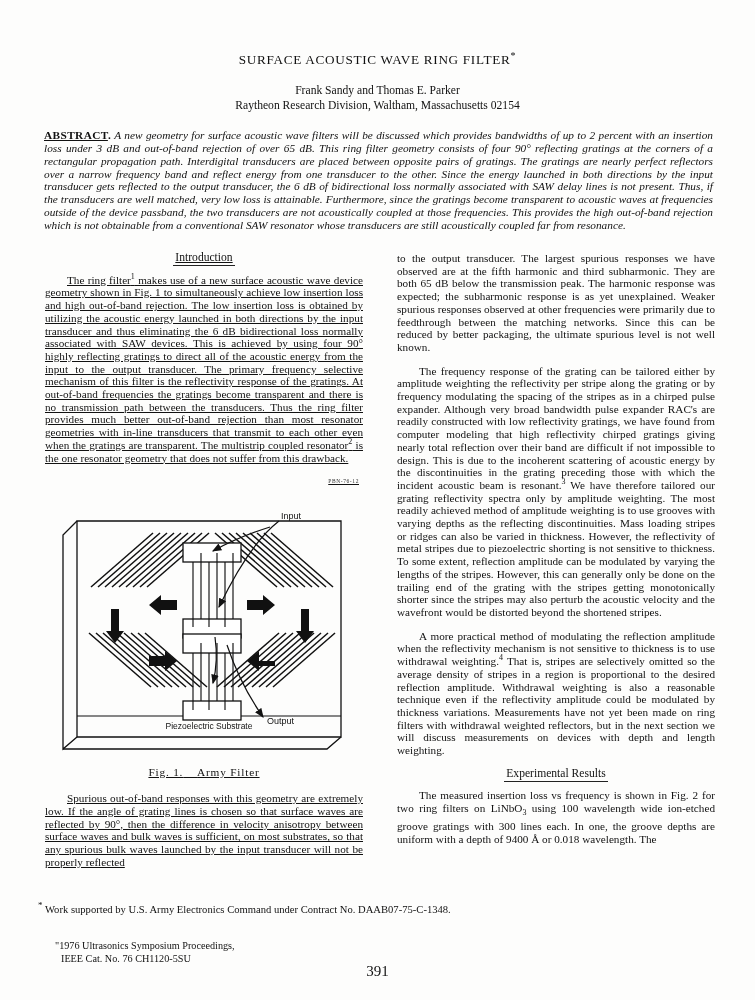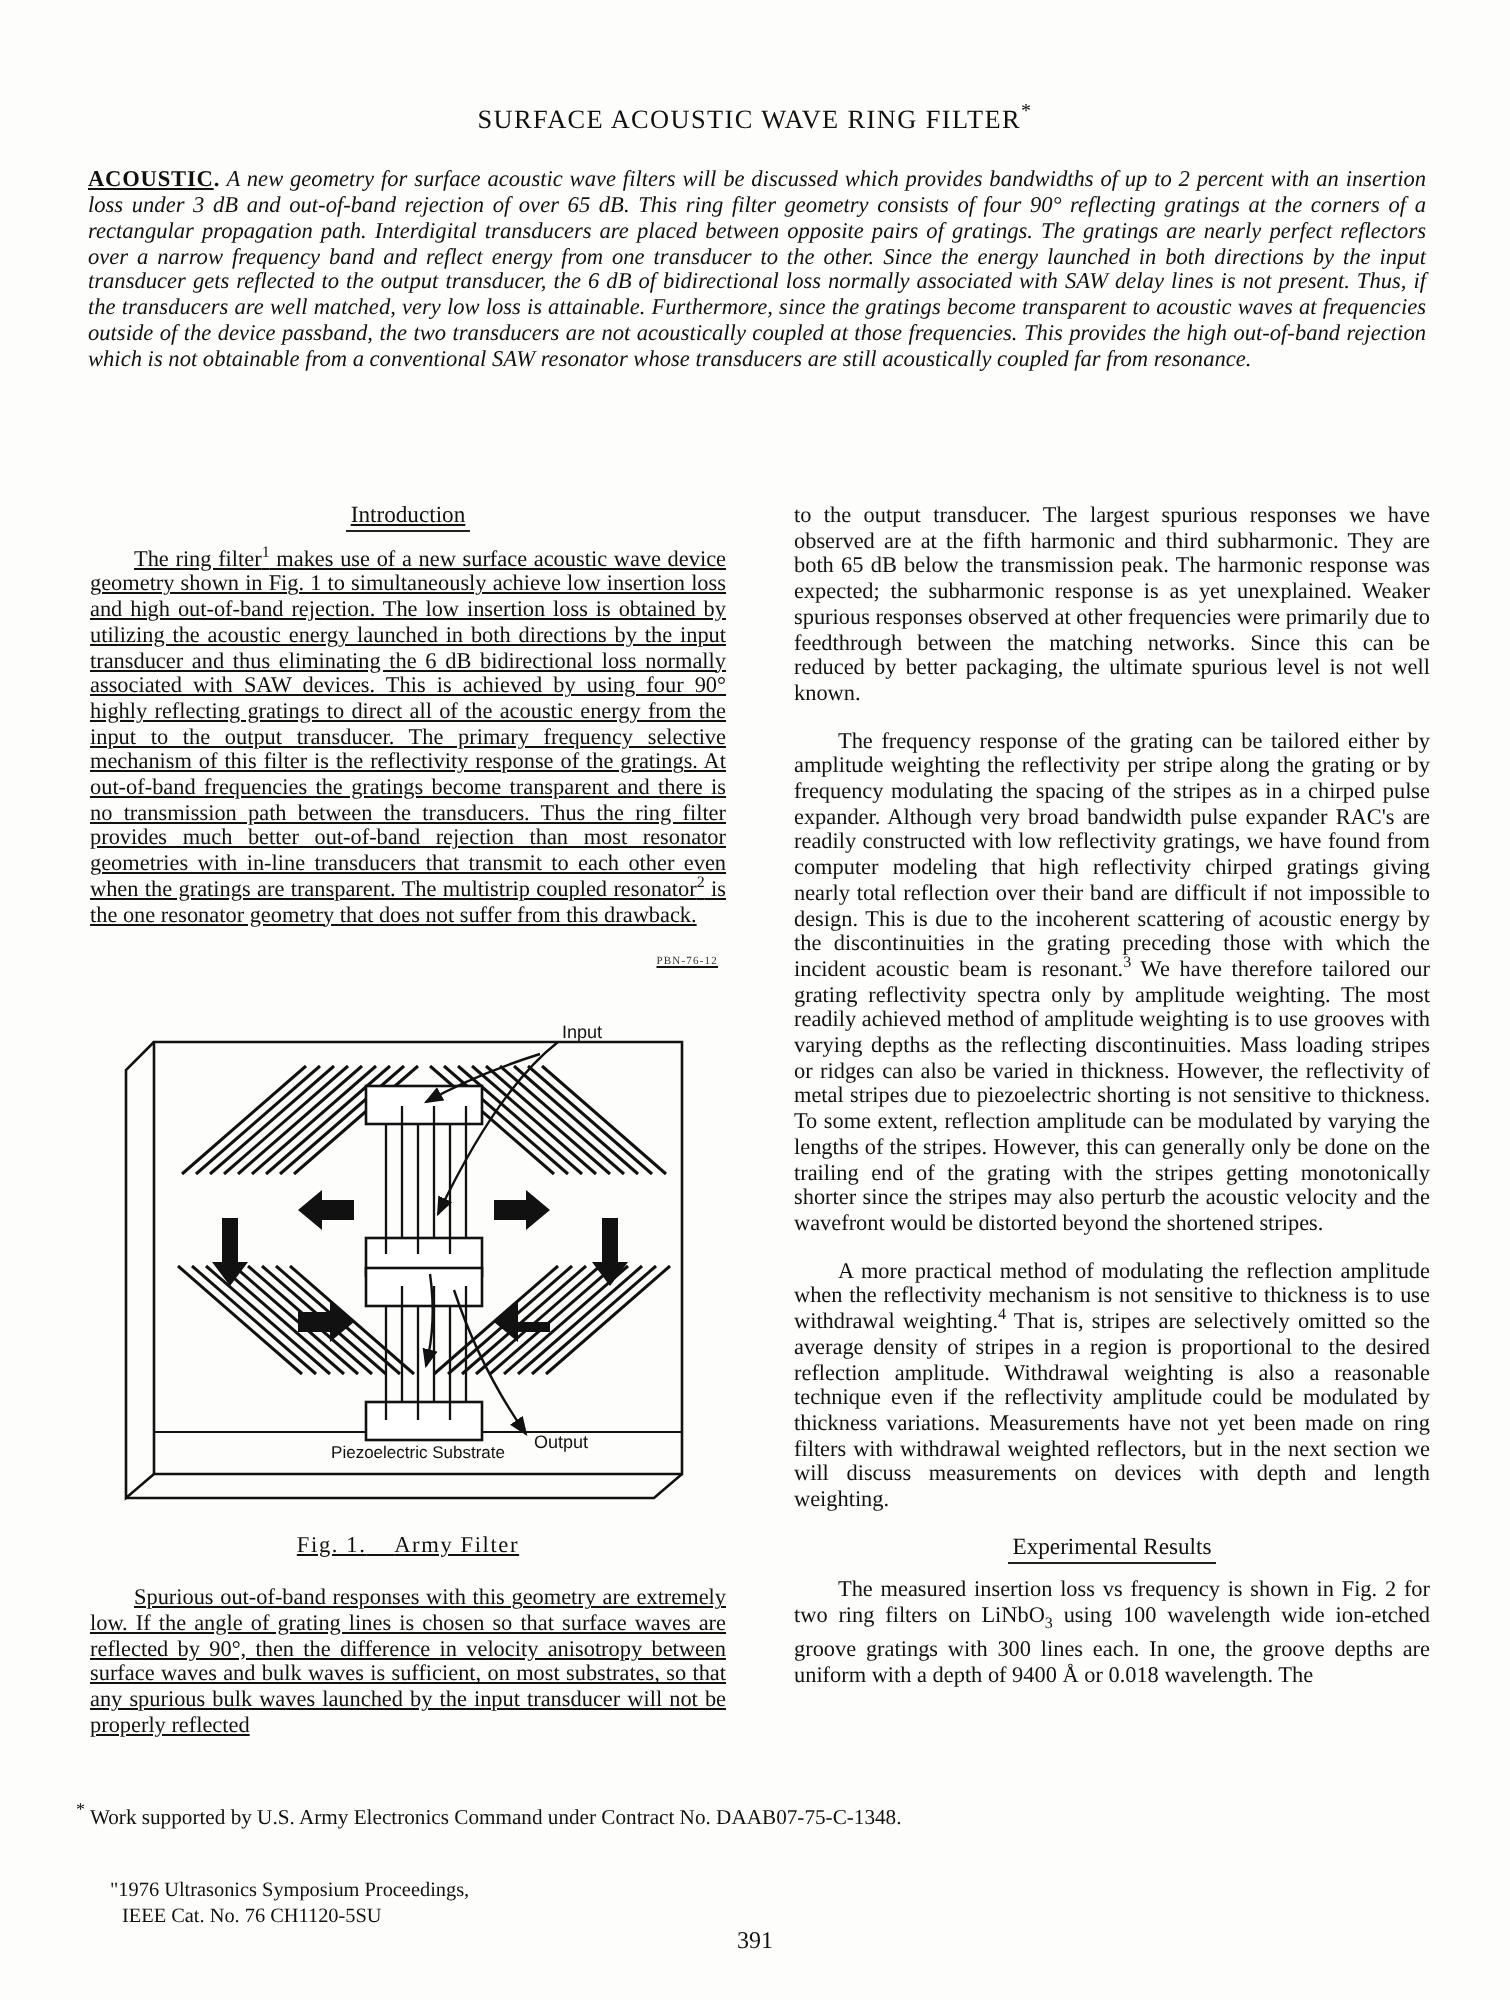--- a/index.html
+++ b/index.html
@@ -123,35 +123,39 @@
     top: 940px;
     font-size: 10.2px;
     line-height: 12.6px;
   }
   .pageno {
     position: absolute;
     left: 0;
     top: 963px;
     width: 755px;
     text-align: center;
-    font-size: 12px;
+    font-size: 15px;
   }
 </style>
 </head>
 <body>
 
 <div class="page">
 
   <div class="title">
     <span>SURFACE ACOUSTIC WAVE RING FILTER</span><sup>*</sup>
   </div>
 
+  <div class="authors">
+    <div>Frank Sandy and Thomas E. Parker</div>
+    <div>Raytheon Research Division, Waltham, Massachusetts 02154</div>
+  </div>
 
   <div class="abstract">
-    <span class="lead"><u>ACOUSTIC</u><span>.</span></span>
+    <span class="lead"><u>ABSTRACT</u><span>.</span></span>
     <span>A new geometry for surface acoustic wave filters will be discussed which provides bandwidths of up to 2 percent with an insertion loss under 3 dB and out-of-band rejection of over 65 dB. This ring filter geometry consists of four 90° reflecting gratings at the corners of a rectangular propagation path. Interdigital transducers are placed between opposite pairs of gratings. The gratings are nearly perfect reflectors over a narrow frequency band and reflect energy from one transducer to the other. Since the energy launched in both directions by the input transducer gets reflected to the output transducer, the 6 dB of bidirectional loss normally associated with SAW delay lines is not present. Thus, if the transducers are well matched, very low loss is attainable. Furthermore, since the gratings become transparent to acoustic waves at frequencies outside of the device passband, the two transducers are not acoustically coupled at those frequencies. This provides the high out-of-band rejection which is not obtainable from a conventional SAW resonator whose transducers are still acoustically coupled far from resonance.</span>
   </div>
 
   <div class="columns">
 
     <div class="col left">
 
       <div class="sechead">
         <span>Introduction</span>
       </div>

